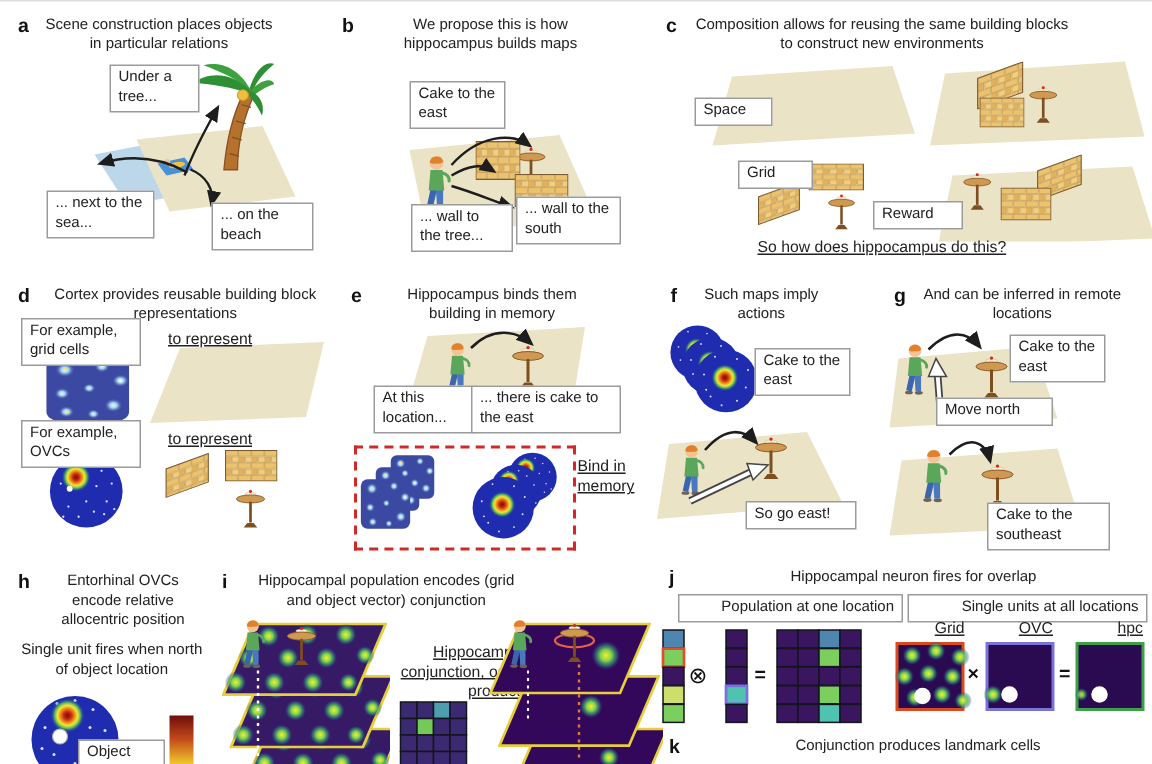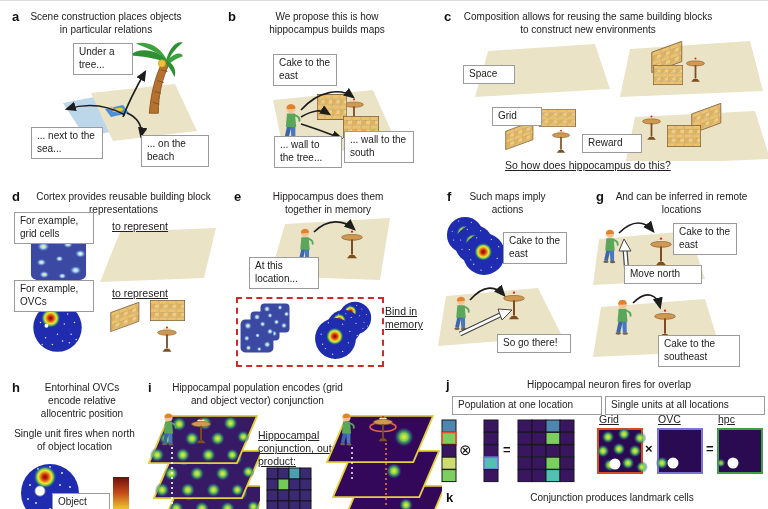--- a/index.html
+++ b/index.html
@@ -2,21 +2,21 @@
 <html><head>
 <meta charset="utf-8">
 <style>
   html,body{margin:0;padding:0;background:#fff;}
   .fig{position:relative;width:768px;height:509px;background:#ffffff;overflow:hidden;
        font-family:"Liberation Sans",sans-serif;color:#232020;border-top:1px solid #dcdcdc;}
   .letter{position:absolute;font-weight:bold;font-size:13px;color:#111;}
   .cap{position:absolute;font-size:10px;line-height:1.28;color:#232020;text-align:center;}
   .box{position:absolute;background:#fff;border:1px solid #9b9b9b;font-size:10px;line-height:1.28;padding:2px 5px;color:#232020;}
   .txt{position:absolute;font-size:10.5px;line-height:1.25;color:#232020;text-decoration:underline;}
-  .ctr{text-align:left;}
+  .ctr{text-align:right;}
   .op{position:absolute;font-size:13px;font-weight:bold;color:#111;}
   .scene{position:absolute;}
   .bindbox{position:absolute;border:2px dashed #cf2a27;}
   .cbar{position:absolute;background:linear-gradient(#6f0e0a,#c34a1a 48%,#f2cd2e);}
 </style>
 </head>
 <body>
 
 <div class="fig">
 
@@ -232,28 +232,29 @@
   <use href="#sym-wallangled" x="0" y="0" width="31" height="31" transform="translate(100,96)"></use>
   <use href="#sym-wall" x="0" y="0" width="35" height="21" transform="translate(140,94)"></use>
   <use href="#sym-table" x="0" y="0" width="22" height="29" transform="translate(146,120)"></use>
 </svg>
 <div class="box" style="left:14px;top:211px;width:68px">For example, grid cells</div>
 <div class="txt" style="left:112px;top:219px;width:80px">to represent</div>
 <div class="box" style="left:14px;top:279px;width:68px">For example, OVCs</div>
 <div class="txt" style="left:112px;top:286px;width:80px">to represent</div>
 
 <div class="letter" style="left:234px;top:188px">e</div>
-<div class="cap" style="left:253px;top:190px;width:150px">Hippocampus does them together in memory</div>
+<div class="cap" style="left:253px;top:190px;width:150px">Hippocampus binds them building in memory</div>
 <svg class="scene" style="left:230px;top:215px" width="200" height="95">
   <polygon points="55,8 160,2 150,64 40,60" fill="#eae3c6"></polygon>
   <use href="#sym-person" x="0" y="0" width="22" height="40" transform="translate(64,10)"></use>
   <use href="#sym-table" x="0" y="0" width="24" height="32" transform="translate(110,14)"></use>
   <path d="M84,16 C98,2 114,4 124,13" stroke="#1d1d1d" stroke-width="1.7" fill="none" marker-end="url(#ah)"></path>
 </svg>
 <div class="box" style="left:249px;top:256px;width:58px">At this location...</div>
+<div class="box" style="left:314px;top:256px;width:88px">... there is cake to the east</div>
 <div class="bindbox" style="left:236px;top:296px;width:144px;height:66px"></div>
 <svg class="scene" style="left:240px;top:300px" width="138" height="60">
   <g>
     <use href="#sym-gridsq" x="0" y="0" width="30" height="30" transform="translate(20,2)"></use>
     <use href="#sym-gridsq" x="0" y="0" width="30" height="30" transform="translate(10,10)"></use>
     <use href="#sym-gridsq" x="0" y="0" width="34" height="34" transform="translate(0,18)"></use>
   </g>
   <g>
     <use href="#sym-ovc" x="0" y="0" width="34" height="34" transform="translate(98,0)"></use>
     <use href="#sym-ovc" x="0" y="0" width="36" height="36" transform="translate(86,8)"></use>
@@ -274,21 +275,21 @@
   <use href="#sym-person" x="0" y="0" width="22" height="40" transform="translate(12,88)"></use>
   <use href="#sym-table" x="0" y="0" width="24" height="34" transform="translate(64,84)"></use>
   <path d="M32,94 C46,78 58,80 66,89" stroke="#1d1d1d" stroke-width="1.7" fill="none" marker-end="url(#ah)"></path>
   <g>
     <path d="M22,128 L62,109" stroke="#444" stroke-width="5" fill="none"></path>
     <path d="M22,128 L62,109" stroke="#fff" stroke-width="2.6" fill="none"></path>
     <polygon points="60,103 74,104 64,114" fill="#fff" stroke="#444" stroke-width="1"></polygon>
   </g>
 </svg>
 <div class="box" style="left:503px;top:231px;width:52px">Cake to the east</div>
-<div class="box" style="left:497px;top:333px;width:62px">So go there!</div>
+<div class="box" style="left:497px;top:333px;width:62px">So go east!</div>
 
 <div class="letter" style="left:596px;top:188px">g</div>
 <div class="cap" style="left:614px;top:190px;width:135px">And can be inferred in remote locations</div>
 <svg class="scene" style="left:593px;top:210px" width="175" height="155">
   <g>
     <polygon points="6,28 96,20 112,68 0,74" fill="#eae3c6"></polygon>
     <use href="#sym-person" x="0" y="0" width="22" height="40" transform="translate(6,16)"></use>
     <use href="#sym-table" x="0" y="0" width="24" height="32" transform="translate(56,26)"></use>
     <path d="M26,22 C40,8 52,10 60,20" stroke="#1d1d1d" stroke-width="1.7" fill="none" marker-end="url(#ah)"></path>
     <g>

